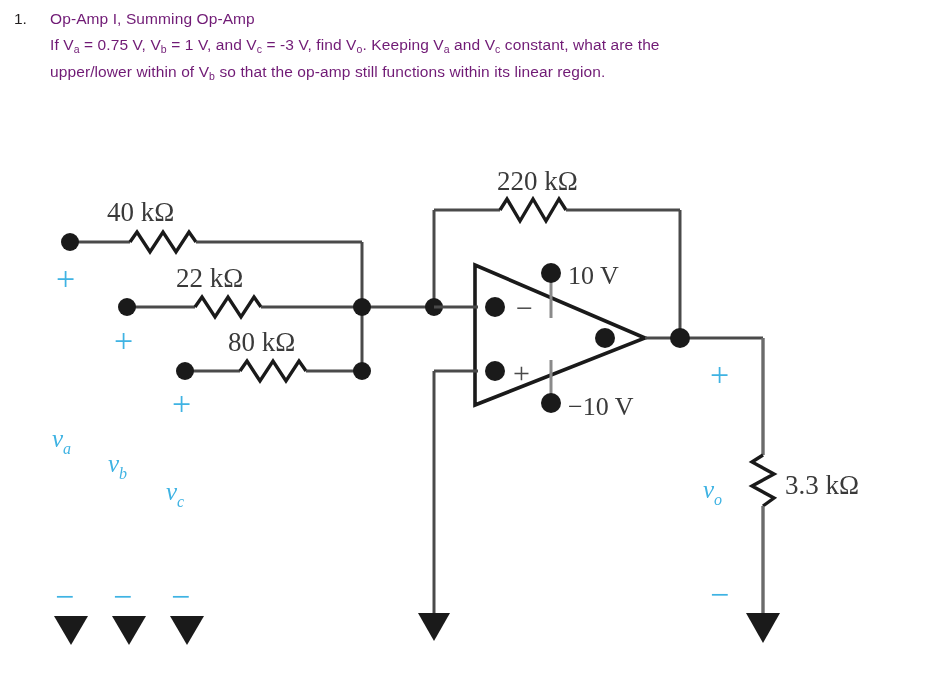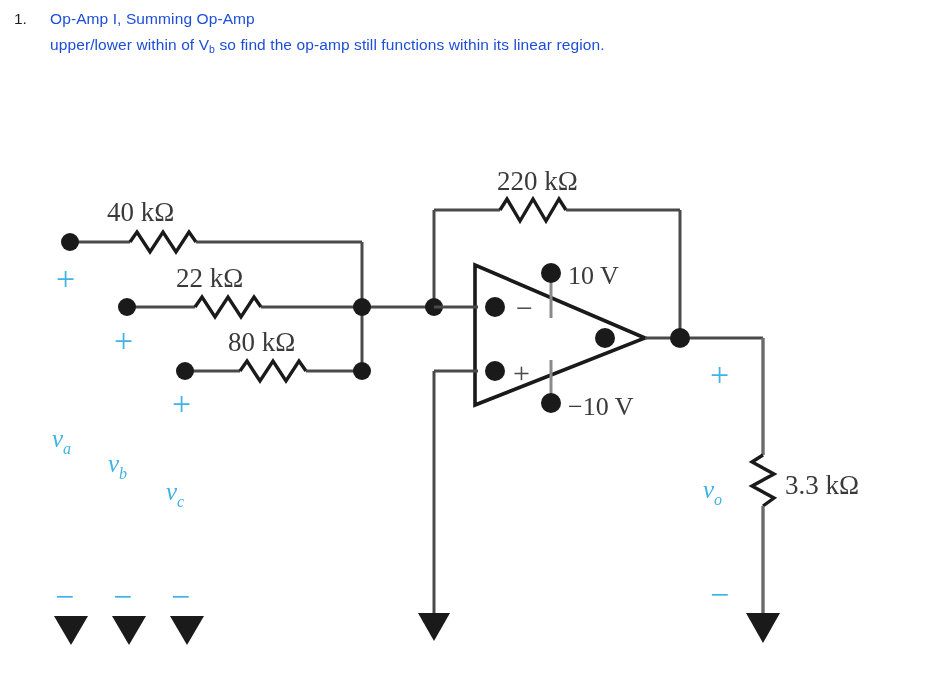--- a/index.html
+++ b/index.html
@@ -35,21 +35,21 @@
     box-sizing: border-box;
     font-size: 15.5px;
     color: #221f1f;
     line-height: 26px;
   }
   .prob-lines {
     flex: 1 1 auto;
   }
   .prob-line {
     font-size: 15.5px;
-    color: #1d4ed8;
+    color: #701a75;
     line-height: 26px;
     white-space: pre;
     letter-spacing: 0.1px;
   }
   .prob-line sub {
     font-size: 10.5px;
     vertical-align: baseline;
     position: relative;
     top: 3px;
   }
@@ -91,21 +91,22 @@
 </head>
 <body>
 
 <div id="page">
 
   <div id="problem-text">
     <div class="prob-row">
       <div class="prob-number">1.</div>
       <div class="prob-lines">
         <div class="prob-line">Op-Amp I, Summing Op-Amp</div>
-        <div class="prob-line"><span>upper/lower within of V</span><sub>b</sub><span> so find the op-amp still functions within its linear region.</span></div>
+        <div class="prob-line"><span>If V</span><sub>a</sub><span> = 0.75 V, V</span><sub>b</sub><span> = 1 V, and V</span><sub>c</sub><span> = -3 V, find V</span><sub>o</sub><span>. Keeping V</span><sub>a</sub><span> and V</span><sub>c</sub><span> constant, what are the</span></div>
+        <div class="prob-line"><span>upper/lower within of V</span><sub>b</sub><span> so that the op-amp still functions within its linear region.</span></div>
       </div>
     </div>
   </div>
 
   <svg id="circuit-svg" width="934" height="676" viewBox="0 0 934 676">
 
     <g>
       <line x1="70" y1="242" x2="130" y2="242" stroke="#4a4a4a" stroke-width="3"></line>
 
       <polyline points="130,242 137,232 150,252 163,232 176,252 189,232 196,242" fill="none" stroke="#1a1a1a" stroke-width="3.4" stroke-linejoin="miter"></polyline>

